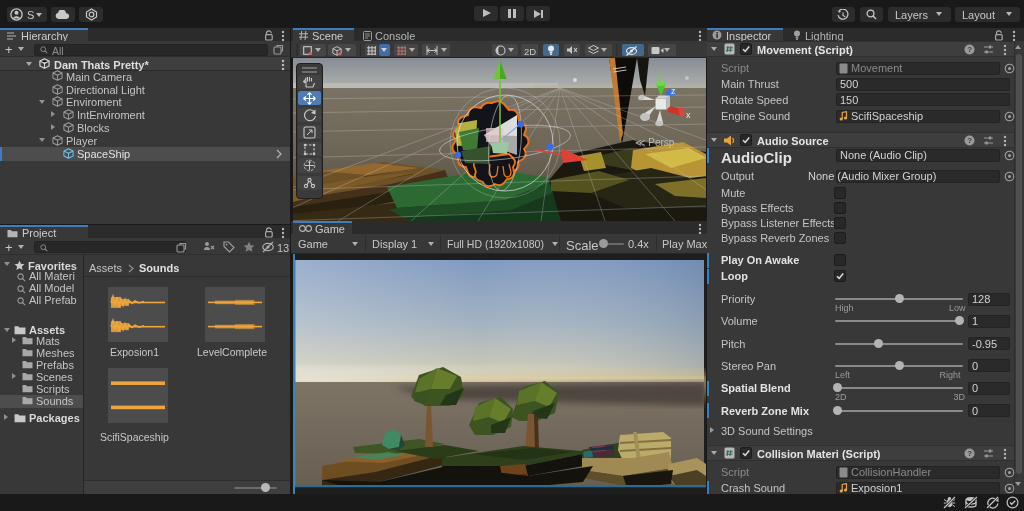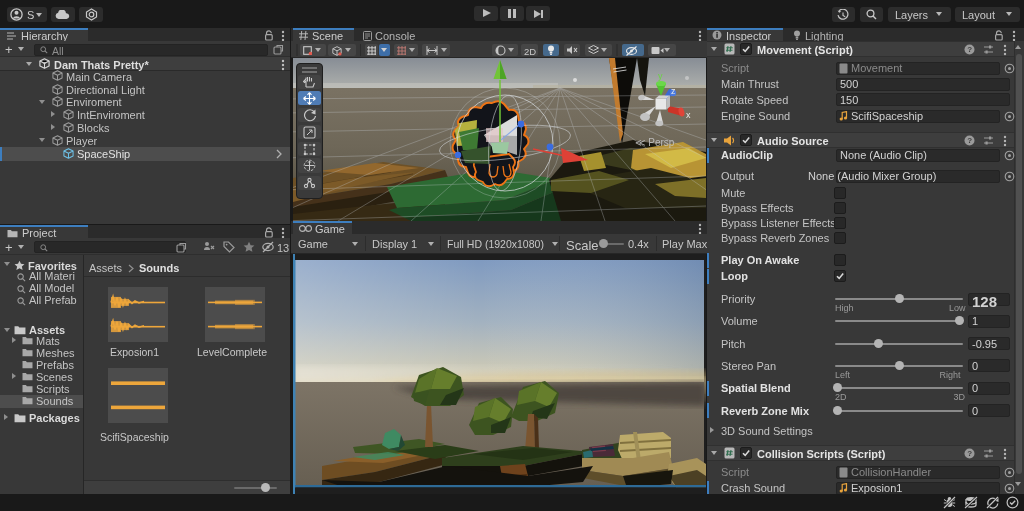--- a/index.html
+++ b/index.html
@@ -738,21 +738,21 @@
 <svg class="abs" style="left:983px;top:135px" width="11" height="11" viewBox="0 0 11 11">
       <path d="M1 3 h9 M1 8 h9" stroke="#9a9a9a" stroke-width="1.1"></path>
       <rect x="6" y="1.5" width="2.2" height="3" fill="#9a9a9a"></rect>
       <rect x="2.5" y="6.5" width="2.2" height="3" fill="#9a9a9a"></rect>
     </svg>
 <svg class="abs" style="left:1003px;top:134.5px" width="4" height="12" viewBox="0 0 4 12">
       <circle cx="2" cy="2" r="1.2" fill="#b5b5b5"></circle>
       <circle cx="2" cy="6" r="1.2" fill="#b5b5b5"></circle>
       <circle cx="2" cy="10" r="1.2" fill="#b5b5b5"></circle>
     </svg>
-<div class="abs" style="left:721px;top:149px;font-size:11px;color:#e2e2e2;font-weight:bold;white-space:nowrap;">AudioClip</div>
+<div class="abs" style="left:721px;top:149px;font-size:15px;color:#e2e2e2;font-weight:bold;white-space:nowrap;">AudioClip</div>
 <div class="abs" style="left:707px;top:147.5px;width:2px;height:15px;background:#3d7ebf;"></div>
 <div class="abs" style="left:836px;top:148.5px;width:164px;height:13px;background:#2a2a2a;border:1px solid #232323;border-radius:2px;"></div>
 <div class="abs" style="left:840px;top:149px;font-size:11px;color:#d2d2d2;font-weight:normal;white-space:nowrap;">None (Audio Clip)</div>
 <svg class="abs" style="left:1004px;top:149.5px" width="11" height="11" viewBox="0 0 11 11">
       <circle cx="5.5" cy="5.5" r="4.3" fill="none" stroke="#a0a0a0" stroke-width="1.1"></circle>
       <circle cx="5.5" cy="5.5" r="1.5" fill="#a0a0a0"></circle>
     </svg>
 <div class="abs" style="left:721px;top:170px;font-size:11px;color:#c4c4c4;font-weight:normal;white-space:nowrap;">Output</div>
 <div class="abs" style="left:836px;top:169.5px;width:164px;height:13px;background:#2a2a2a;border:1px solid #232323;border-radius:2px;"></div>
 <div class="abs" style="left:808px;top:170px;font-size:11px;color:#d2d2d2;font-weight:normal;white-space:nowrap;">None (Audio Mixer Group)</div>
@@ -774,21 +774,21 @@
 <div class="abs" style="left:721px;top:270px;font-size:11px;color:#e2e2e2;font-weight:bold;white-space:nowrap;">Loop</div>
 <div class="abs" style="left:707px;top:268.5px;width:2px;height:15px;background:#3d7ebf;"></div>
 <div class="abs" style="left:834px;top:269.5px;width:12px;height:12px;background:#282828;border:1px solid #1c1c1c;border-radius:2px;"></div>
 <svg class="abs" style="left:835px;top:270.5px" width="10" height="10" viewBox="0 0 10 10">
       <path d="M2 5.2 L4.2 7.4 L8.2 2.6" fill="none" stroke="#d8d8d8" stroke-width="1.6"></path>
     </svg>
 <div class="abs" style="left:721px;top:293px;font-size:11px;color:#c4c4c4;font-weight:normal;white-space:nowrap;">Priority</div>
 <div class="abs" style="left:835px;top:298px;width:128px;height:2px;background:#8a8a8a;border-radius:1px;"></div>
 <div class="abs" style="left:894.5px;top:294px;width:9px;height:9px;border-radius:50%;background:#b4b4b4;"></div>
 <div class="abs" style="left:968px;top:292.5px;width:42px;height:13px;background:#2a2a2a;border:1px solid #232323;border-radius:2px;"></div>
-<div class="abs" style="left:972px;top:293px;font-size:15px;color:#d2d2d2;font-weight:bold;white-space:nowrap;">128</div>
+<div class="abs" style="left:972px;top:293px;font-size:11px;color:#d2d2d2;font-weight:normal;white-space:nowrap;">128</div>
 <div class="abs" style="left:835px;top:303px;font-size:9px;color:#9a9a9a;font-weight:normal;white-space:nowrap;">High</div>
 <div class="abs" style="left:948.9px;top:303px;font-size:9px;color:#9a9a9a;font-weight:normal;white-space:nowrap;text-align:right;">Low</div>
 <div class="abs" style="left:721px;top:315px;font-size:11px;color:#c4c4c4;font-weight:normal;white-space:nowrap;">Volume</div>
 <div class="abs" style="left:835px;top:320px;width:128px;height:2px;background:#8a8a8a;border-radius:1px;"></div>
 <div class="abs" style="left:954.66px;top:316px;width:9px;height:9px;border-radius:50%;background:#b4b4b4;"></div>
 <div class="abs" style="left:968px;top:314.5px;width:42px;height:13px;background:#2a2a2a;border:1px solid #232323;border-radius:2px;"></div>
 <div class="abs" style="left:972px;top:315px;font-size:11px;color:#d2d2d2;font-weight:normal;white-space:nowrap;">1</div>
 <div class="abs" style="left:721px;top:337.5px;font-size:11px;color:#c4c4c4;font-weight:normal;white-space:nowrap;">Pitch</div>
 <div class="abs" style="left:835px;top:342.5px;width:128px;height:2px;background:#8a8a8a;border-radius:1px;"></div>
 <div class="abs" style="left:874.02px;top:338.5px;width:9px;height:9px;border-radius:50%;background:#b4b4b4;"></div>
@@ -820,21 +820,21 @@
 <div class="abs" style="left:707px;top:445px;width:307px;height:16px;background:#3e3e3e;border-top:1px solid #303030;border-bottom:1px solid #303030;"></div>
 <div class="abs" style="left:711px;top:450.5px;width:0;height:0;border-left:3.5px solid transparent;border-right:3.5px solid transparent;border-top:4.5px solid #aaaaaa;"></div>
 <svg class="abs" style="left:724px;top:447px" width="11" height="12" viewBox="0 0 11 12">
       <rect x="0.5" y="0.5" width="10" height="11" rx="1.5" fill="#b8b8b8"></rect>
       <path d="M4 3 L3 9 M7 3 L6 9 M2.3 4.8 h6.5 M2 7.2 h6.5" stroke="#2a6a4a" stroke-width="1"></path>
     </svg>
 <div class="abs" style="left:740px;top:447px;width:12px;height:12px;background:#282828;border:1px solid #1c1c1c;border-radius:2px;"></div>
 <svg class="abs" style="left:741px;top:448px" width="10" height="10" viewBox="0 0 10 10">
       <path d="M2 5.2 L4.2 7.4 L8.2 2.6" fill="none" stroke="#d8d8d8" stroke-width="1.6"></path>
     </svg>
-<div class="abs" style="left:757px;top:447.5px;font-size:11px;color:#e4e4e4;font-weight:bold;white-space:nowrap;">Collision Scripts (Script)</div>
+<div class="abs" style="left:757px;top:447.5px;font-size:11px;color:#e4e4e4;font-weight:bold;white-space:nowrap;">Collision Materi (Script)</div>
 <svg class="abs" style="left:964px;top:448px" width="11" height="11" viewBox="0 0 11 11">
       <circle cx="5.5" cy="5.5" r="5" fill="#9a9a9a"></circle>
       <text x="3.2" y="8.2" font-size="8" font-weight="bold" fill="#3e3e3e" font-family="Liberation Sans">?</text>
     </svg>
 <svg class="abs" style="left:983px;top:448px" width="11" height="11" viewBox="0 0 11 11">
       <path d="M1 3 h9 M1 8 h9" stroke="#9a9a9a" stroke-width="1.1"></path>
       <rect x="6" y="1.5" width="2.2" height="3" fill="#9a9a9a"></rect>
       <rect x="2.5" y="6.5" width="2.2" height="3" fill="#9a9a9a"></rect>
     </svg>
 <svg class="abs" style="left:1003px;top:447.5px" width="4" height="12" viewBox="0 0 4 12">

